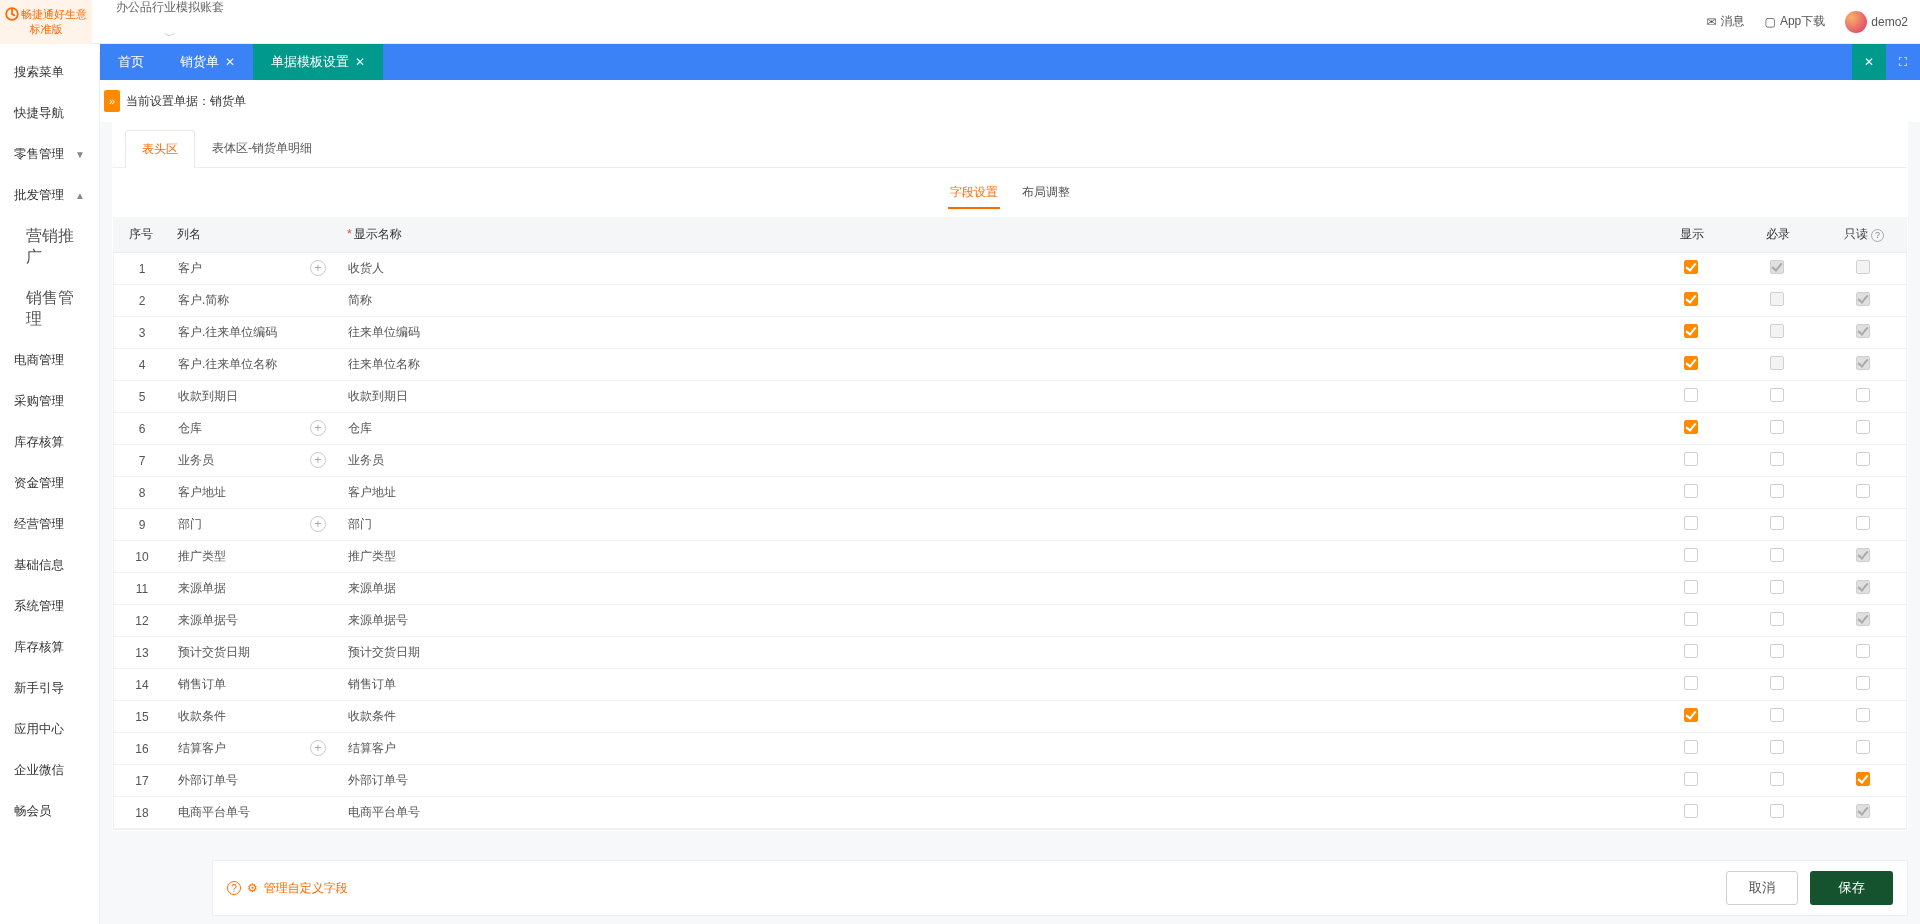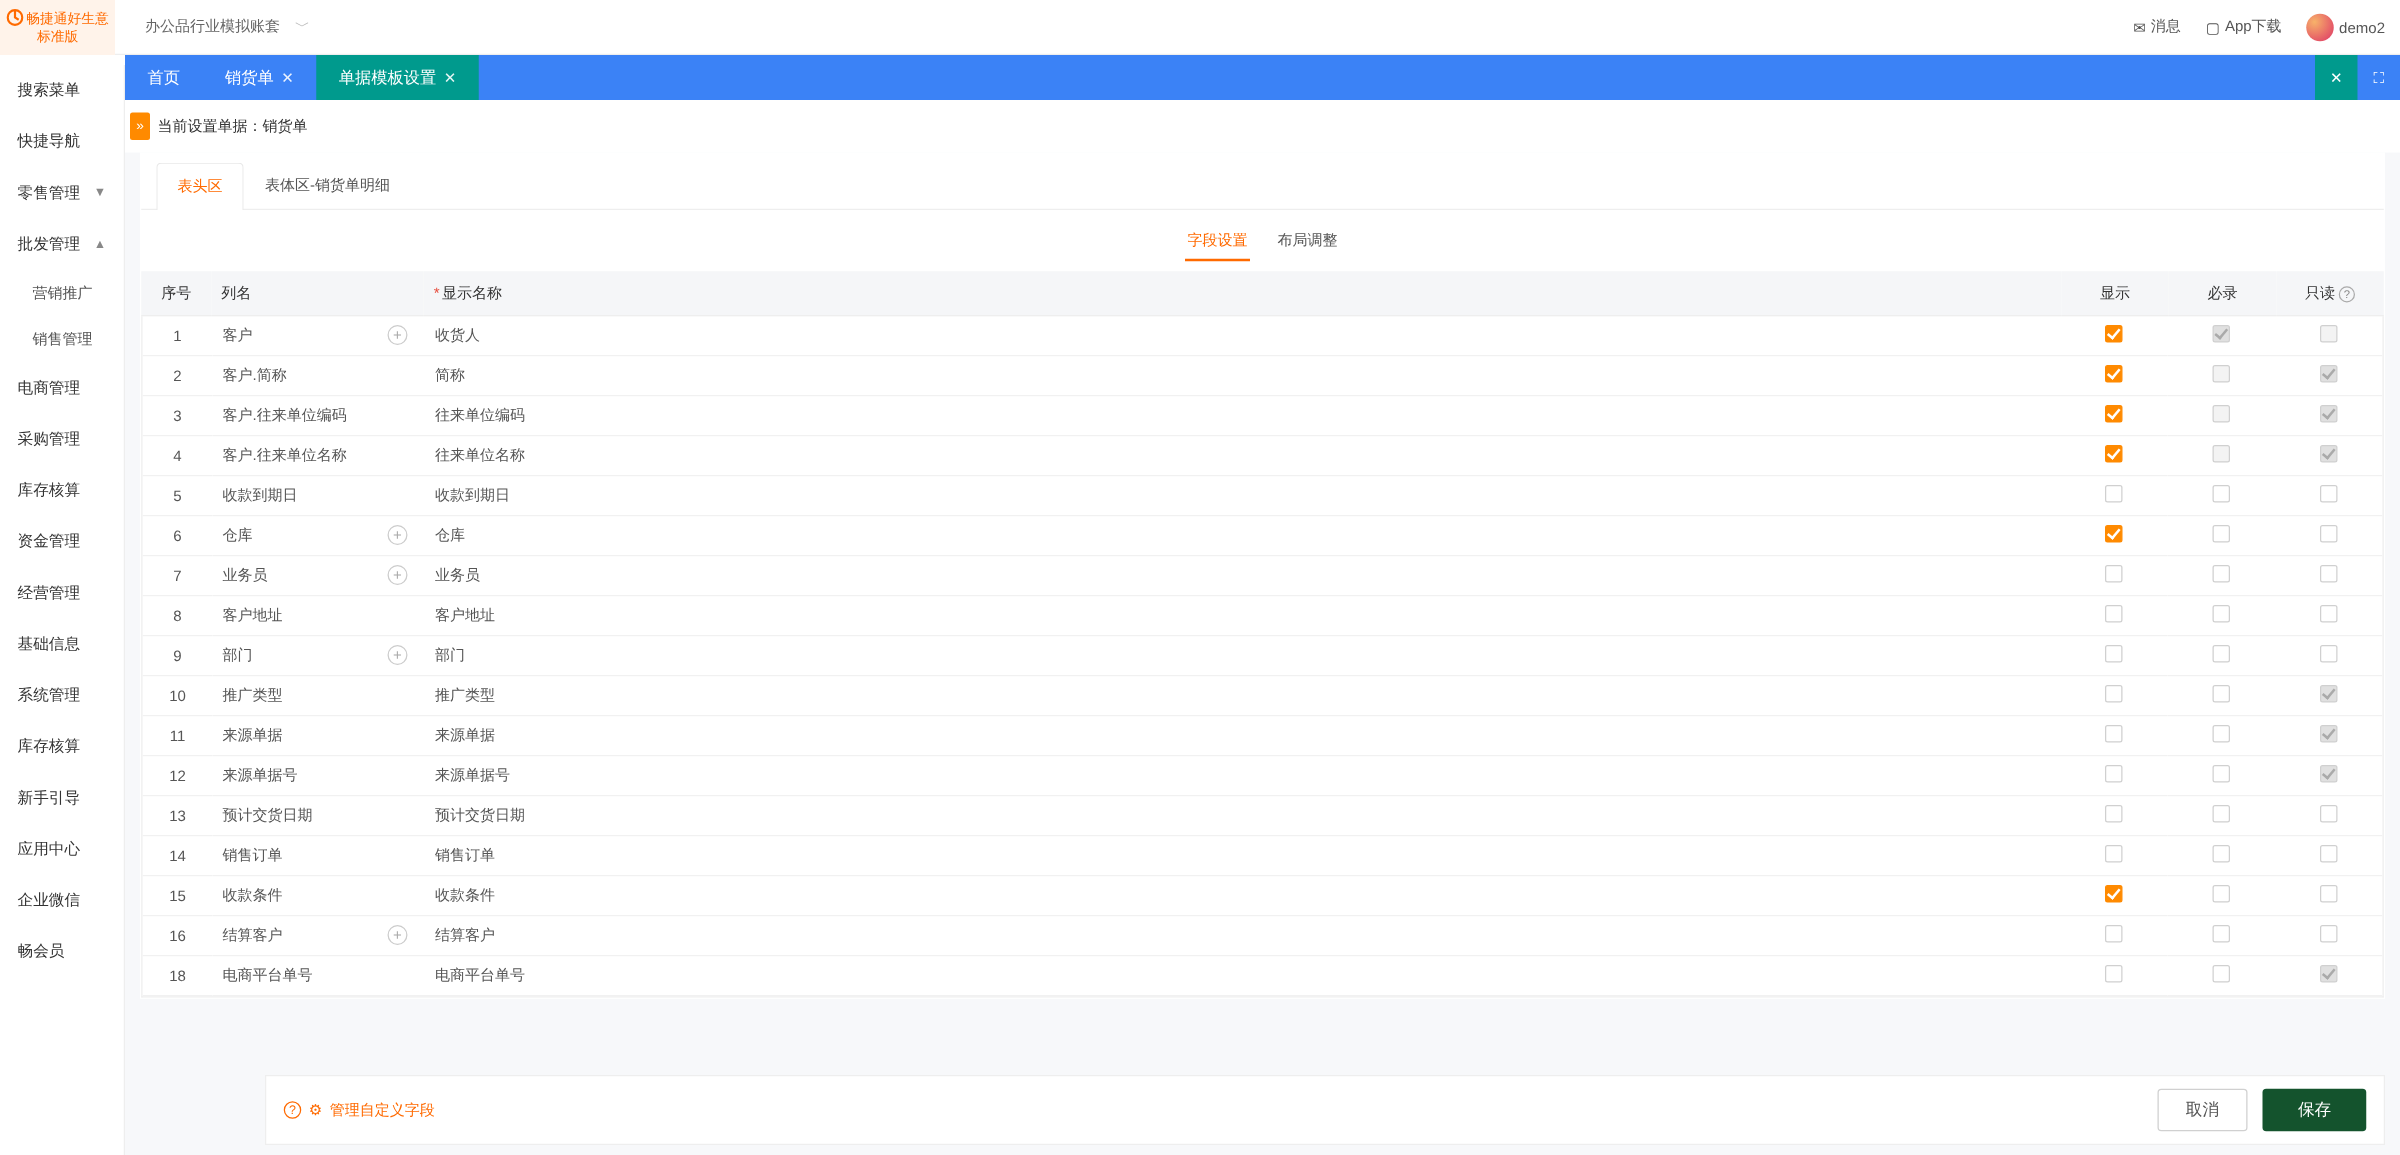--- a/index.html
+++ b/index.html
@@ -4,30 +4,30 @@
 <style>
 * { box-sizing: border-box; margin: 0; padding: 0; }
 body { font-family: "Microsoft YaHei", Arial, sans-serif; font-size: 12px; color: #333; background: #fff; overflow: hidden; }
 
 
 .top-header { height: 44px; display: flex; align-items: center; padding: 0 12px; border-bottom: 1px solid #eee; }
 .logo-block { width: 92px; height: 44px; background: #fff3ea; display: flex; flex-direction: column; align-items: center; justify-content: center; margin: -0px 0 0 -12px; padding: 2px 0; }
 .logo-top { color: #ff6a00; font-size: 11px; display: flex; align-items: center; gap: 2px; }
 .logo-top svg { width: 14px; height: 14px; }
 .logo-sub { color: #ff6a00; font-size: 11px; }
-.account-sel { margin-left: 24px; color: #666; display: flex; align-items: center; gap: 12px; cursor: pointer; }
+.account-sel { margin-left: 24px; color: #666; display: flex; align-items: center; gap: 12px; cursor: pointer; flex-direction: column; }
 .account-sel .chev { color: #bbb; }
 .top-right { margin-left: auto; display: flex; align-items: center; gap: 20px; color: #555; }
 .top-right .itm { display: flex; align-items: center; gap: 4px; cursor: pointer; }
 .avatar { width: 22px; height: 22px; border-radius: 50%; background: radial-gradient(circle at 30% 30%, #f7b26a, #d36); display:inline-block; }
 
 
 .left-nav { position: absolute; top: 52px; left: 0; width: 100px; bottom: 0; background: #fff; border-right: 1px solid #eee; overflow-y: auto; }
 .nav-item { padding: 12px 14px; color: #333; cursor: pointer; display: flex; align-items: center; justify-content: space-between; font-size: 12.5px; }
-.nav-sub { padding: 10px 14px 10px 26px; color: #555; cursor: pointer; font-size: 12px; }
+.nav-sub { padding: 10px 14px 10px 26px; color: #555; cursor: pointer; font-size: 16px; }
 .nav-item .caret { font-size: 10px; color: #888; }
 
 
 .tab-bar { position: absolute; top: 44px; left: 100px; right: 0; height: 36px; background: #3b82f6; display: flex; align-items: stretch; }
 .tab { padding: 0 18px; display: flex; align-items: center; gap: 6px; color: #fff; cursor: pointer; font-size: 13px; }
 .tab.active { background: #009a8d; }
 .tab .x { font-size: 12px; opacity: .9; }
 .tab-bar .r { margin-left: auto; display: flex; align-items: center; }
 .tab-bar .r .btn { width: 34px; height: 36px; display:flex; align-items:center; justify-content:center; color:#fff; cursor:pointer; }
 .tab-bar .r .btn:first-child { background: #009a8d; }
@@ -356,20 +356,28 @@
               </tr>
               <tr>
                 <td class="c">16</td>
                 <td>结算客户<span class="plus">+</span></td>
                 <td>结算客户</td>
                 <td class="c"><span class="cb"></span></td>
                 <td class="c"><span class="cb"></span></td>
                 <td class="c"><span class="cb"></span></td>
               </tr>
               <tr>
+                <td class="c">17</td>
+                <td>外部订单号</td>
+                <td>外部订单号</td>
+                <td class="c"><span class="cb"></span></td>
+                <td class="c"><span class="cb"></span></td>
+                <td class="c"><span class="cb on"></span></td>
+              </tr>
+              <tr>
                 <td class="c">18</td>
                 <td>电商平台单号</td>
                 <td>电商平台单号</td>
                 <td class="c"><span class="cb"></span></td>
                 <td class="c"><span class="cb"></span></td>
                 <td class="c"><span class="cb dis on"></span></td>
               </tr>
             </tbody>
         </table>
       </div>

